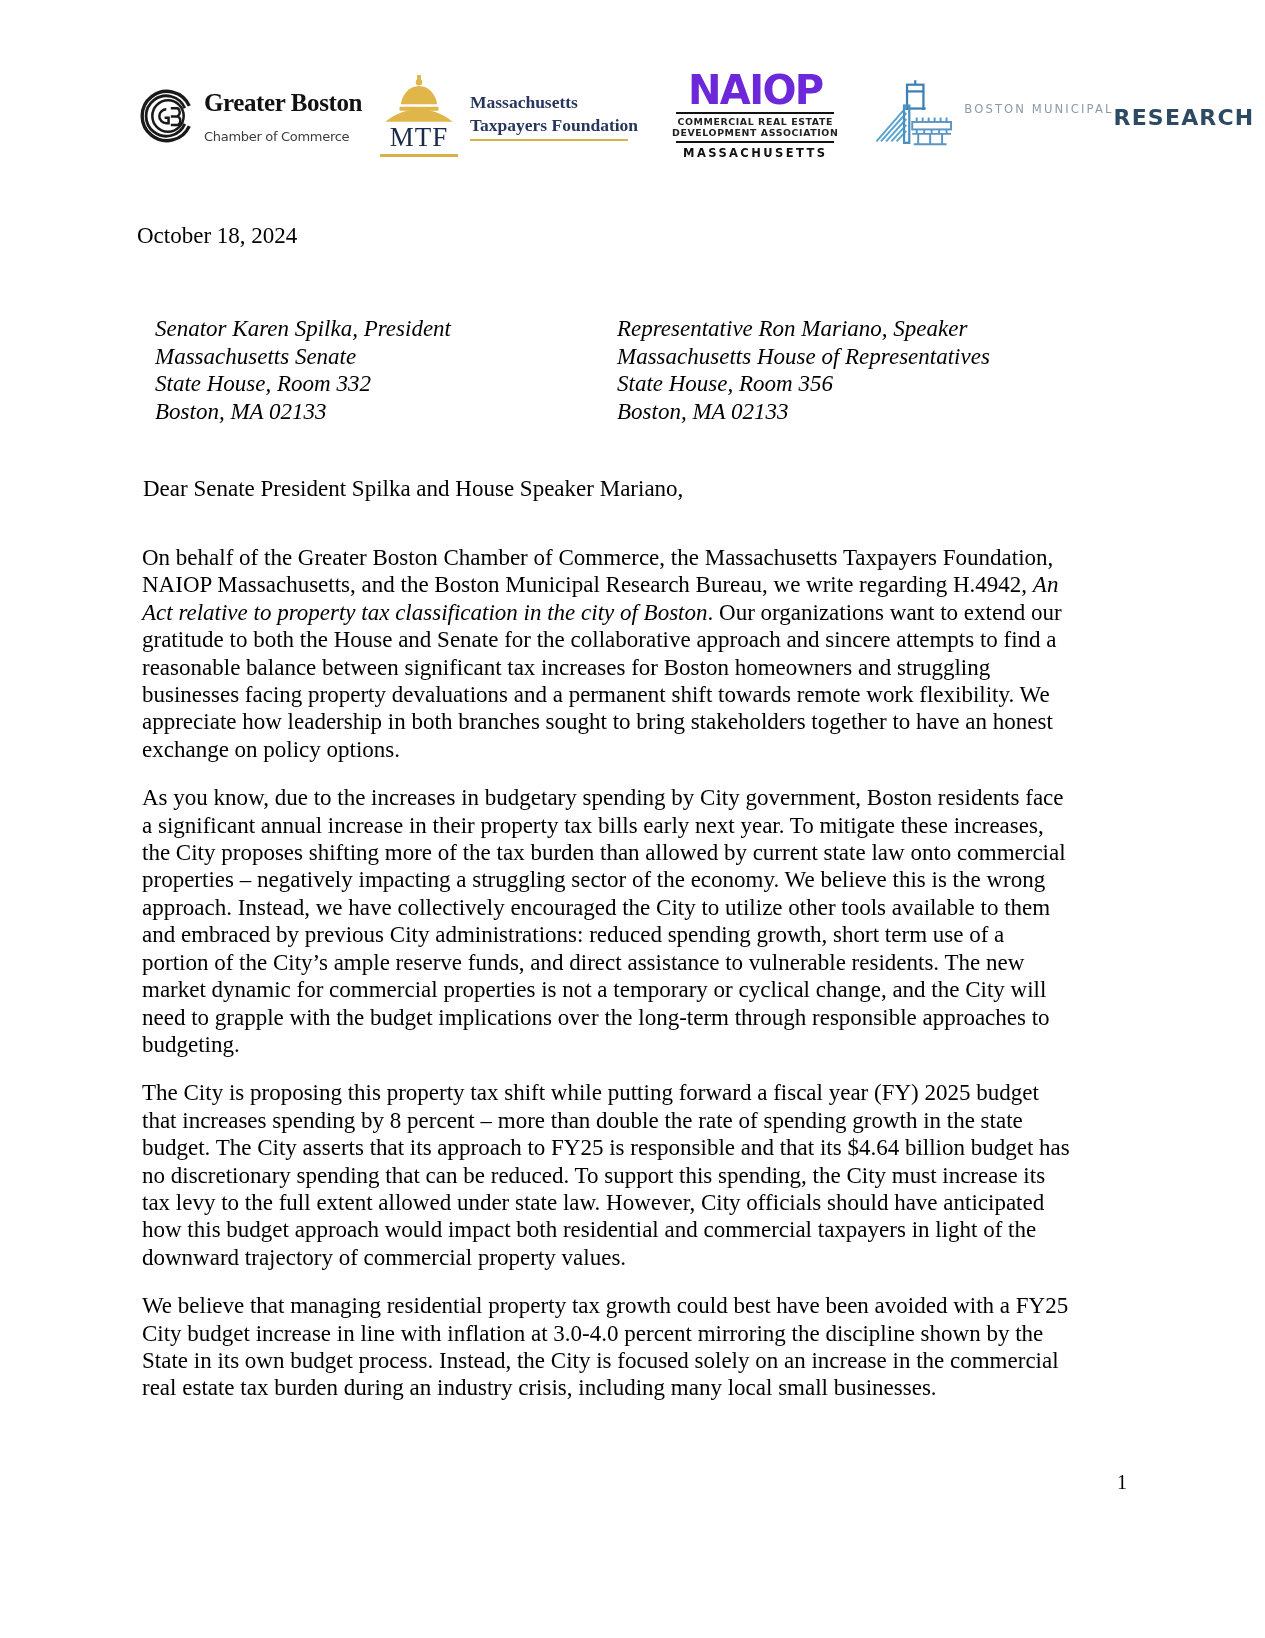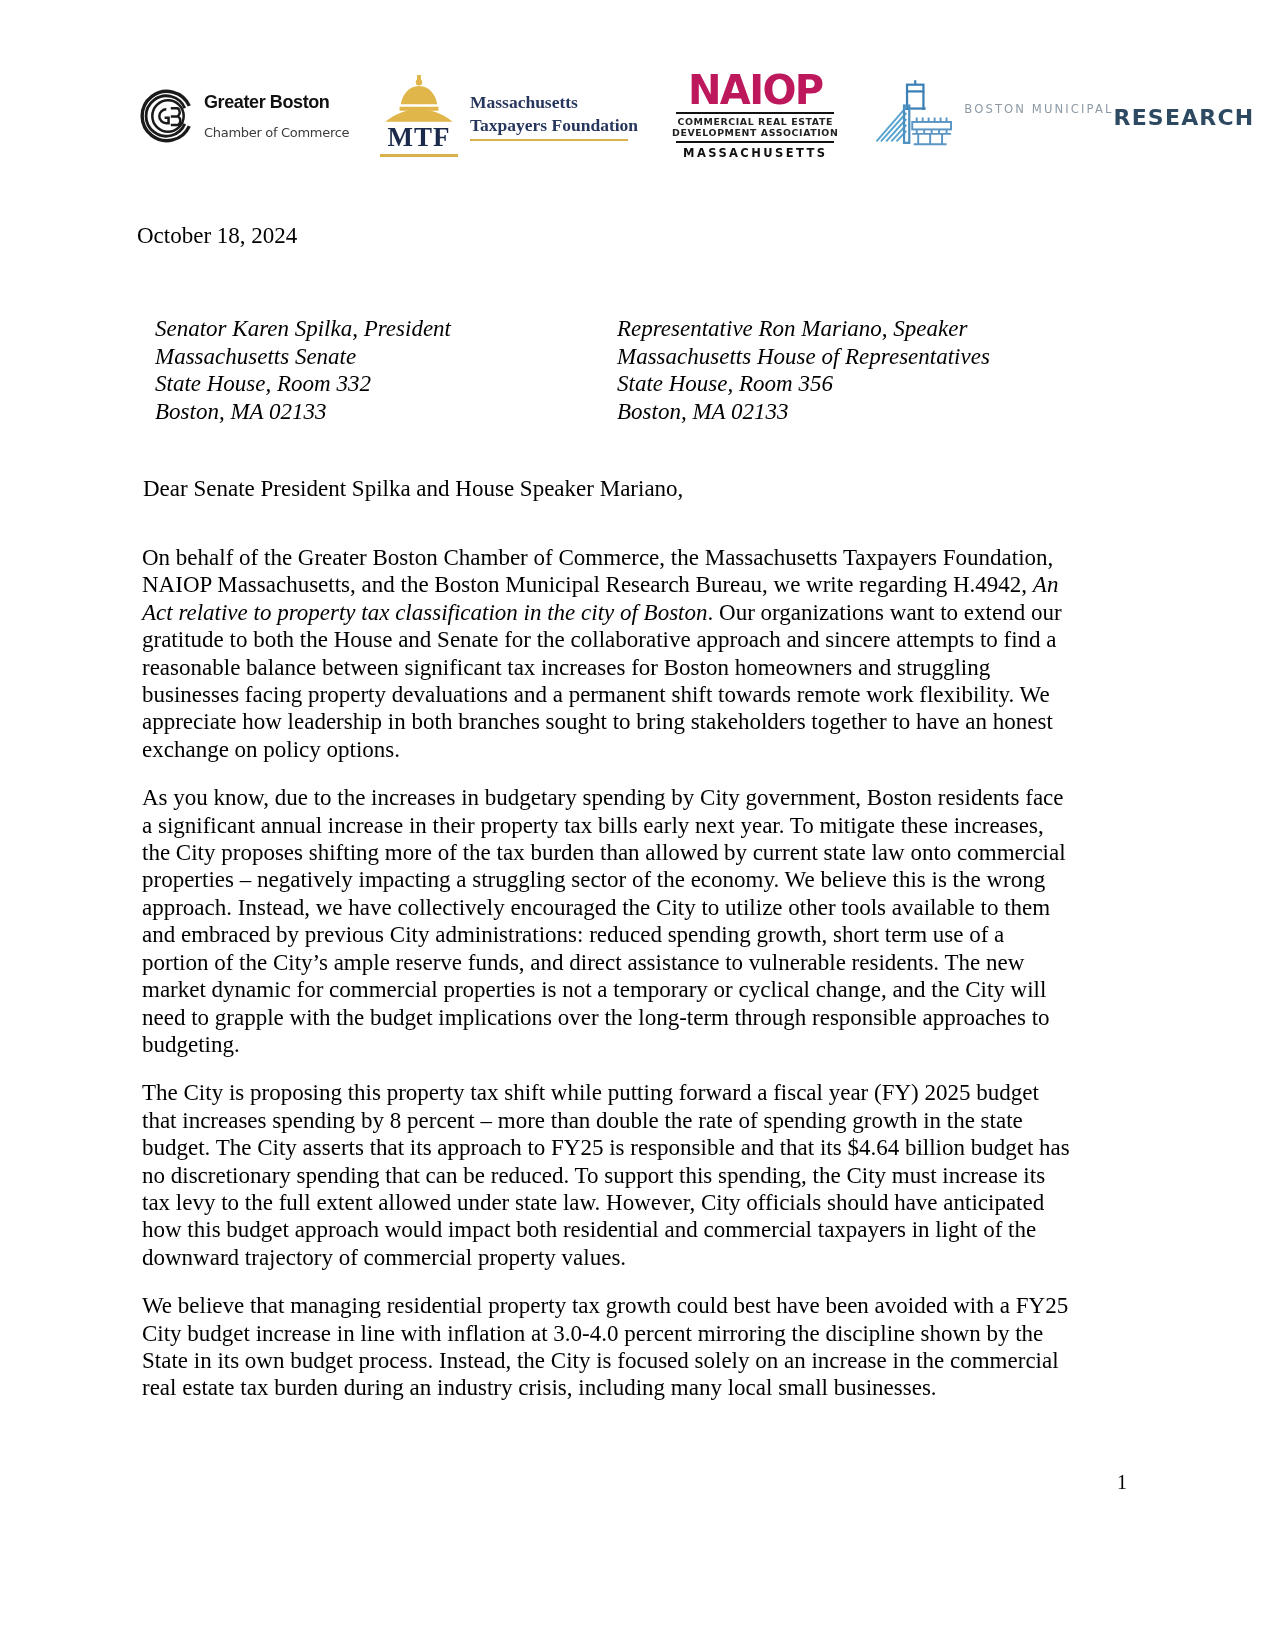--- a/index.html
+++ b/index.html
@@ -47,23 +47,23 @@
     height: 56px;
     flex: none;
   }
   .gbcc-words {
     display: flex;
     flex-direction: column;
     justify-content: center;
     line-height: 1.0;
   }
   .gbcc-top {
-    font-family: Liberation Sans, sans-serif;
-    font-weight: bold;
-    font-size: 18px;
+    font-family: Liberation Serif, serif;
+    font-weight: bold;
+    font-size: 25px;
     letter-spacing: -0.4px;
     color: #111111;
     white-space: nowrap;
   }
   .gbcc-sub {
     font-family: "DejaVu Sans", sans-serif;
     font-size: 13px;
     letter-spacing: -0.3px;
     color: #3b3b3b;
     margin-top: 15px;
@@ -85,21 +85,21 @@
     width: 78px;
     flex: none;
   }
   .mtf-dome {
     width: 78px;
     height: 48px;
     display: block;
   }
   .mtf-letters {
     font-family: "Liberation Serif", serif;
-    font-weight: bold;
+    font-weight: normal;
     font-size: 27px;
     letter-spacing: 1px;
     color: #1b2a4a;
     line-height: 1;
     margin-top: 1px;
   }
   .mtf-rule {
     width: 78px;
     height: 3px;
     background: #d9b14a;
@@ -126,21 +126,21 @@
     flex: none;
     display: flex;
     flex-direction: column;
     align-items: center;
   }
   .naiop-word {
     font-family: "DejaVu Sans", sans-serif;
     font-weight: bold;
     font-size: 40px;
     letter-spacing: -1.6px;
-    color: #be185d;
+    color: #6d28d9;
     line-height: 0.92;
   }
   .naiop-rule {
     width: 158px;
     height: 2px;
     background: #111111;
     margin: 3px 0 2px 0;
   }
   .naiop-tag {
     font-family: "DejaVu Sans", sans-serif;

